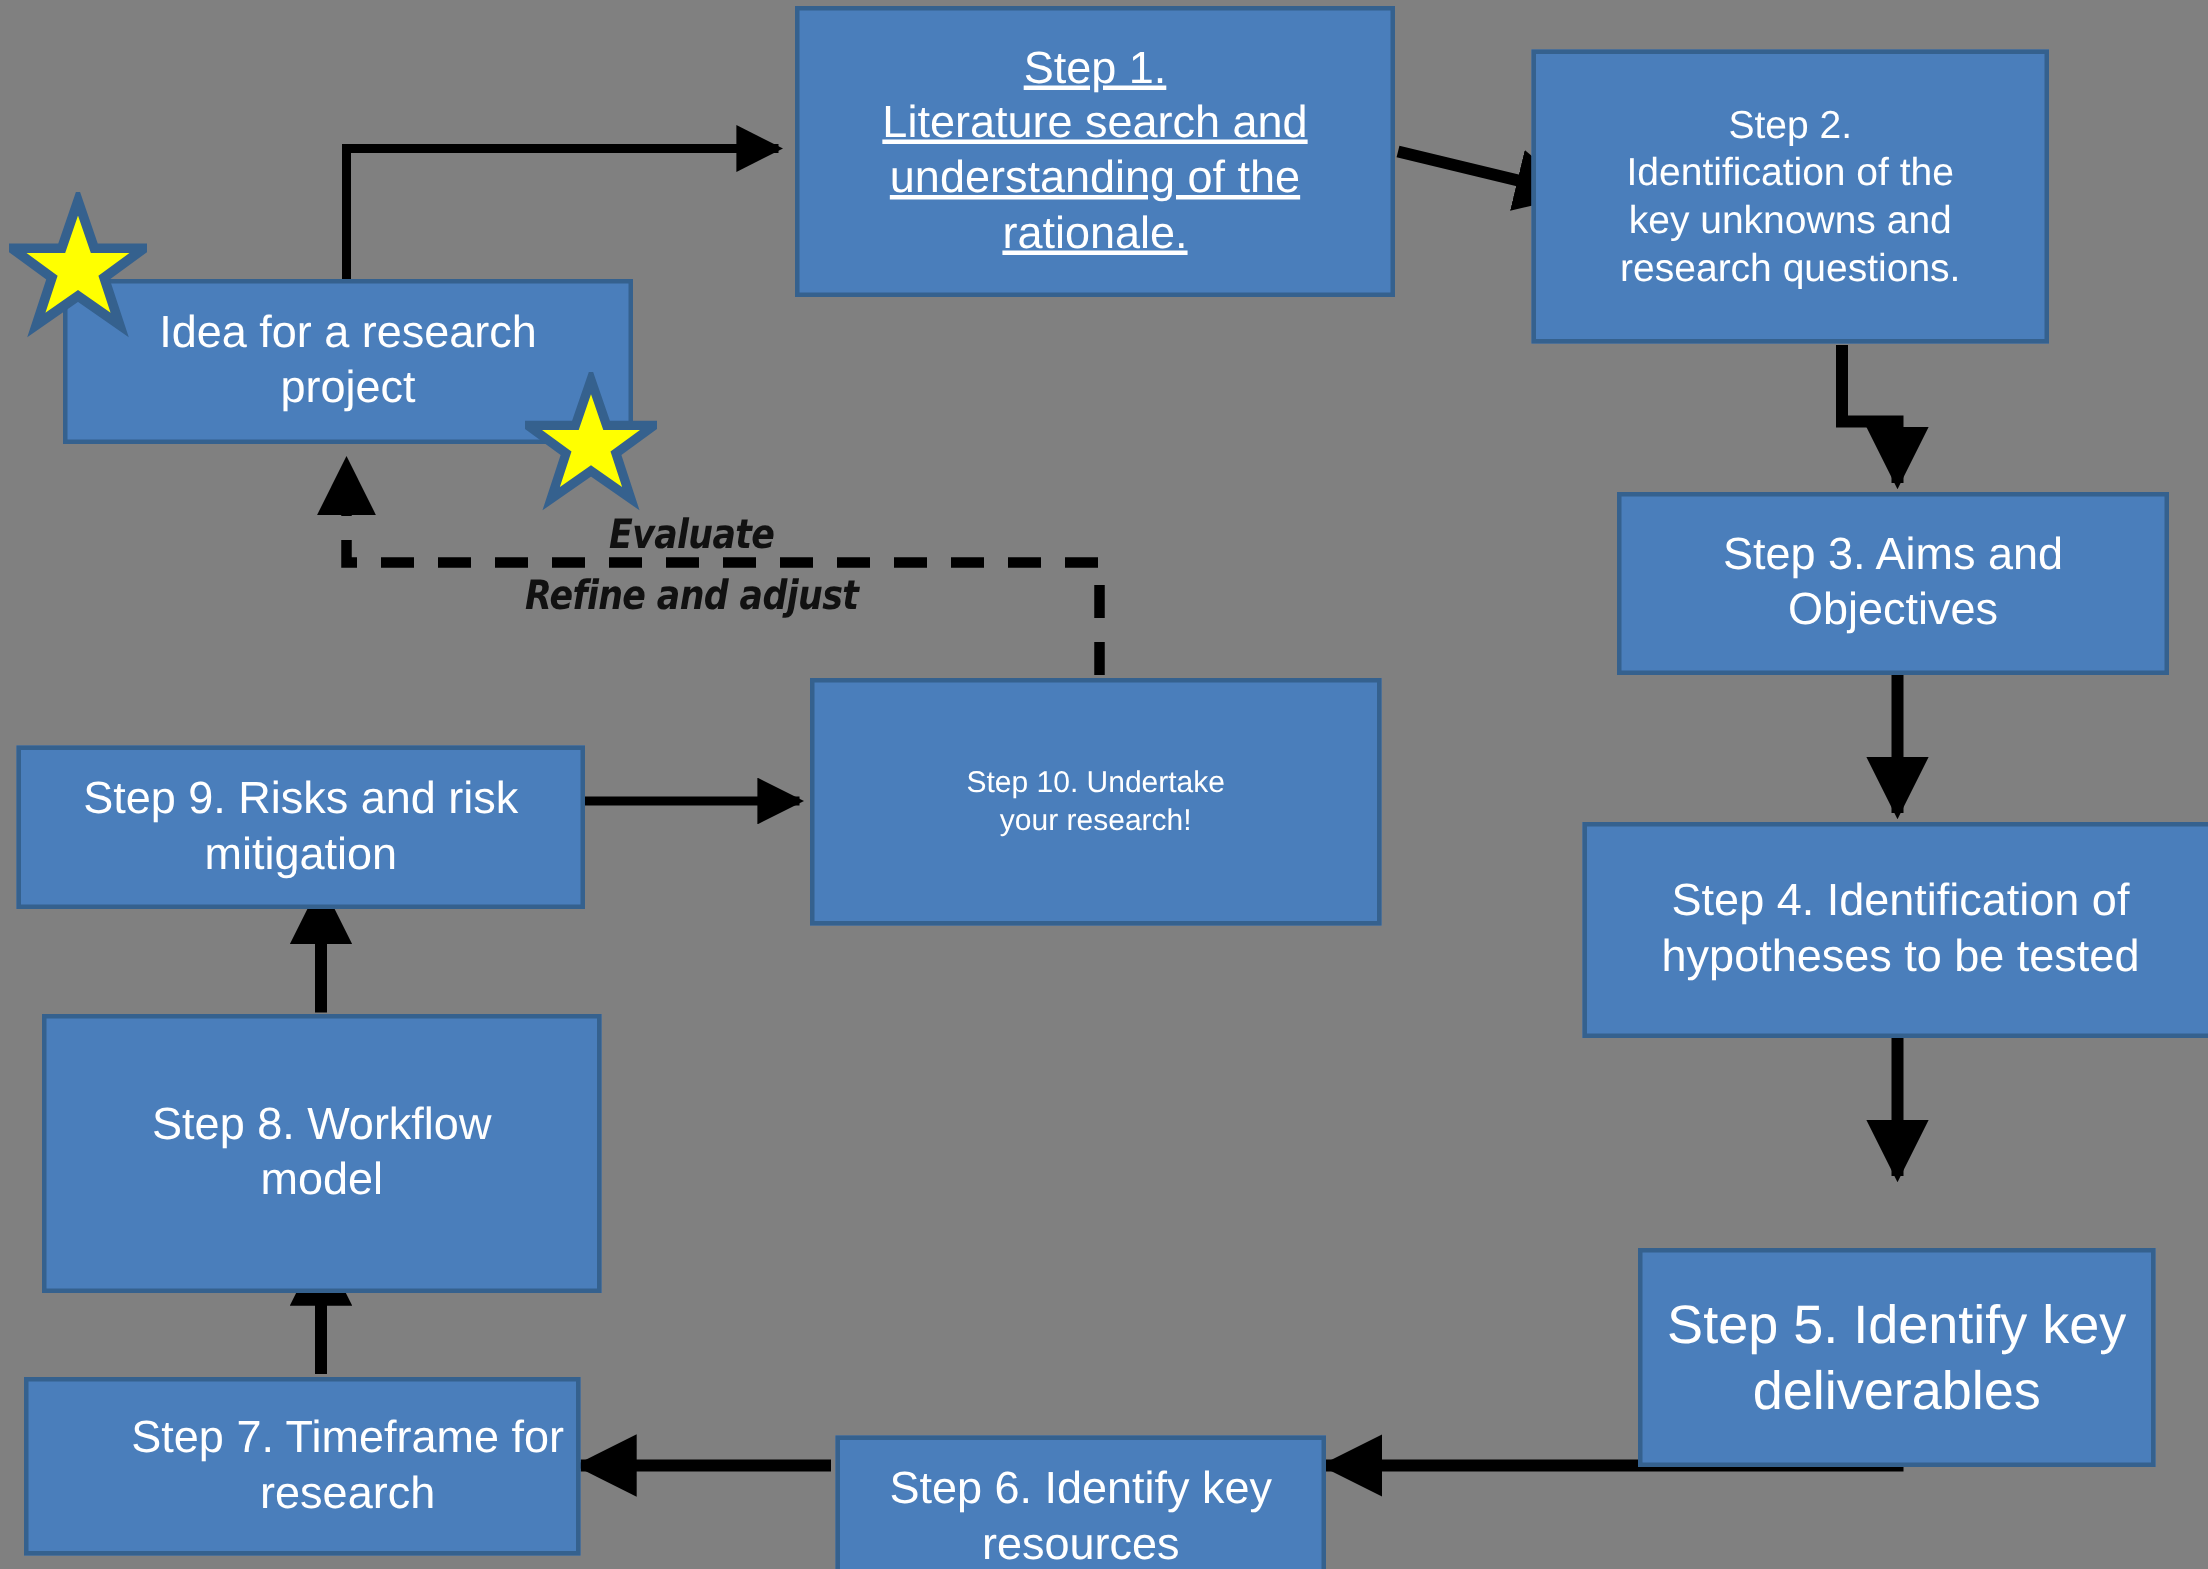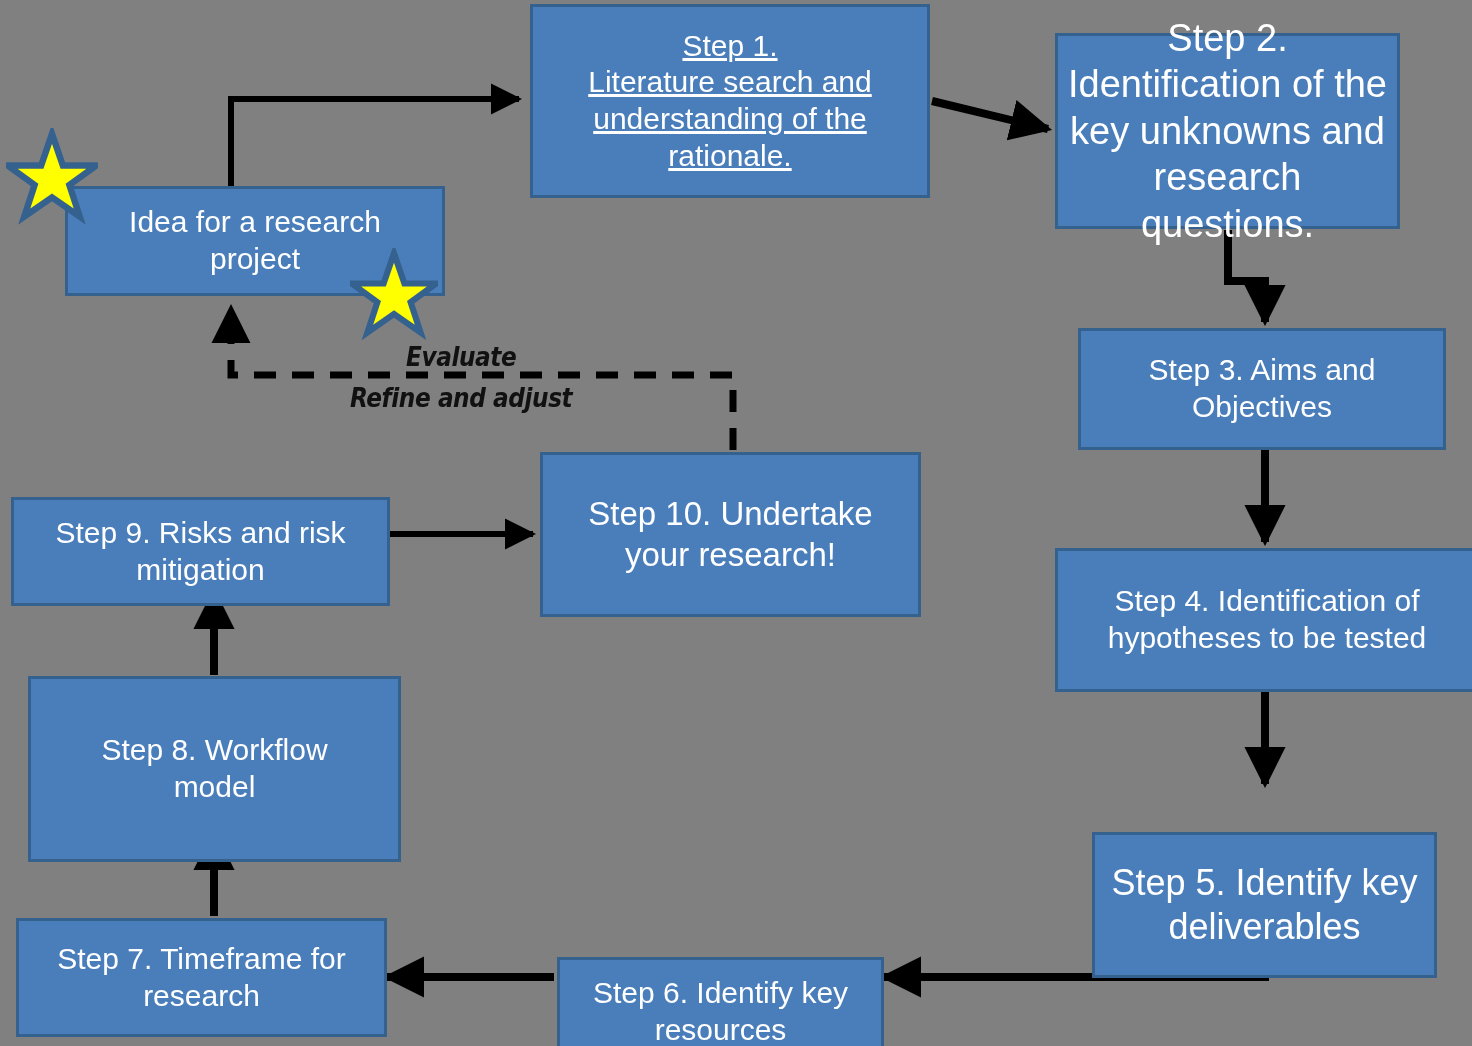--- a/index.html
+++ b/index.html
@@ -88,33 +88,33 @@
 
     <path d="M 214 916 L 214 833" fill="none" stroke="#000000" stroke-width="8" marker-end="url(#arrow)"></path>
 
     <path d="M 214 675 L 214 592" fill="none" stroke="#000000" stroke-width="8" marker-end="url(#arrow)"></path>
 
     <path d="M 390 534 L 533 534" fill="none" stroke="#000000" stroke-width="6" marker-end="url(#arrow)"></path>
 
     <path d="M 733 450 L 733 375 L 231 375 L 231 308" fill="none" stroke="#000000" stroke-width="7" stroke-dasharray="22 16" marker-end="url(#arrow-sm)"></path>
   </svg>
 
-  <div class="node" style="left:42px; top:186px; width:380px; height:110px; font-size:30px;margin-left:23px;">
+  <div class="node" style="left:42px; top:186px; width:380px; height:110px; font-size:30px;">
     <span>Idea for a research
 project</span>
   </div>
 
   <div class="node" style="left:530px; top:4px; width:400px; height:194px; font-size:30px;text-decoration:underline;">
     <span>Step 1.
 Literature search and
 understanding of the
 rationale.</span>
   </div>
 
-  <div class="node" style="left:1055px; top:33px; width:345px; height:196px; font-size:38px;">
+  <div class="node" style="left:1021px; top:33px; width:345px; height:196px; font-size:26px;">
     <span>Step 2.
 Identification of the
 key unknowns and
 research questions.</span>
   </div>
 
   <div class="node" style="left:1078px; top:328px; width:368px; height:122px; font-size:30px;">
     <span>Step 3. Aims and
 Objectives</span>
   </div>
@@ -127,36 +127,36 @@
   <div class="node" style="left:1092px; top:832px; width:345px; height:146px; font-size:36px;">
     <span>Step 5. Identify key
 deliverables</span>
   </div>
 
   <div class="node" style="left:557px; top:957px; width:327px; height:110px; font-size:30px;">
     <span>Step 6. Identify key
 resources</span>
   </div>
 
-  <div class="node" style="left:16px; top:918px; width:371px; height:119px; font-size:30px;">
+  <div class="node" style="left:16px; top:918px; width:371px; height:119px; font-size:30px;justify-content:flex-end;">
     <span>Step 7. Timeframe for
 research</span>
   </div>
 
   <div class="node" style="left:28px; top:676px; width:373px; height:186px; font-size:30px;">
     <span>Step 8. Workflow
 model</span>
   </div>
 
   <div class="node" style="left:11px; top:483px; width:379px; height:109px; font-size:30px;margin-top:14px;">
     <span>Step 9.  Risks and risk
 mitigation</span>
   </div>
 
-  <div class="node" style="left:540px; top:452px; width:381px; height:165px; font-size:33px;">
+  <div class="node" style="left:540px; top:452px; width:381px; height:165px; font-size:20px;">
     <span>Step 10. Undertake
 your research!</span>
   </div>
 
   <div class="edge-label" style="left:406px; top:341px;">Evaluate</div>
 
   <div class="edge-label" style="left:350px; top:382px;">Refine and adjust</div>
 
   <svg class="star" style="left:6px; top:128px;" width="92" height="100" viewBox="0 0 100 100" xmlns="http://www.w3.org/2000/svg">
     <polygon points="50,2 61.8,36.4 98,36.4 68.9,57.6 80.2,92 50,71 19.8,92 31.1,57.6 2,36.4 38.2,36.4" fill="#ffff00" stroke="#35618e" stroke-width="7" stroke-linejoin="miter"></polygon>

